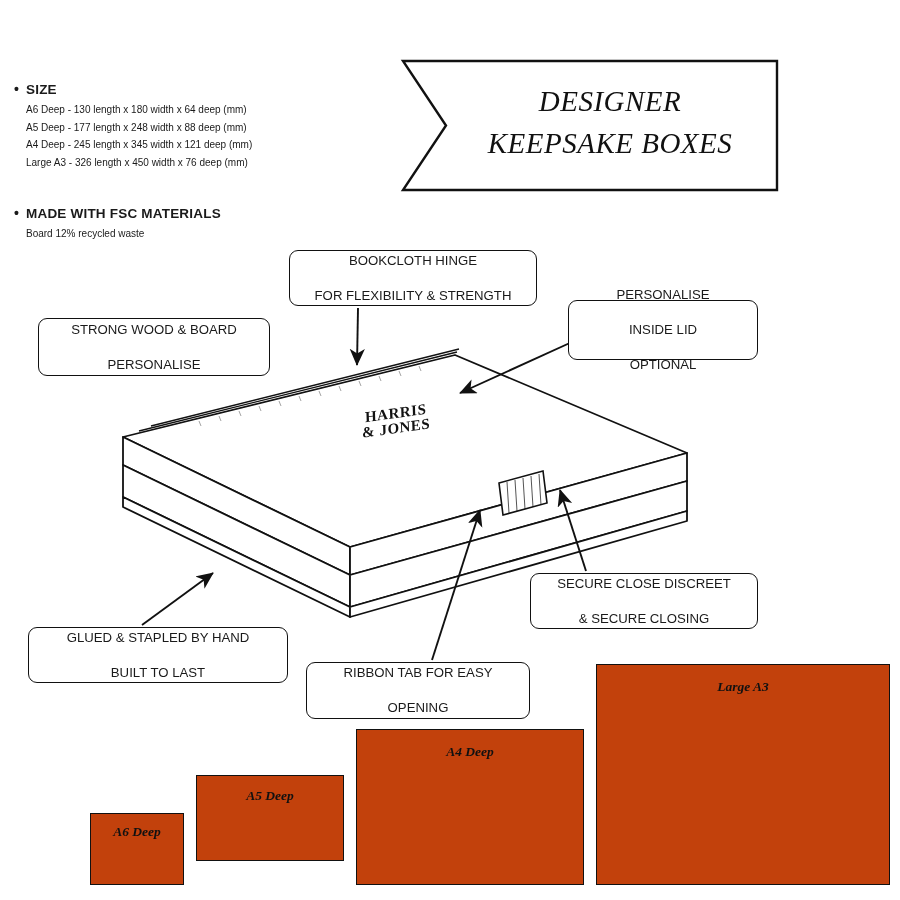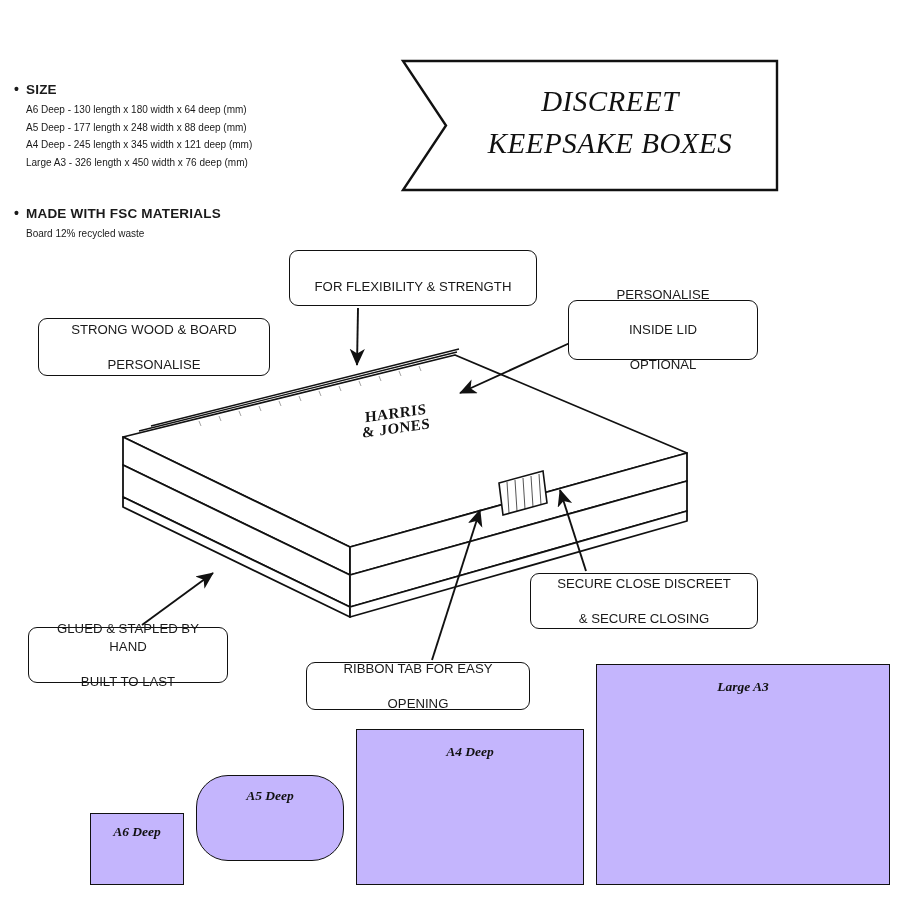--- a/index.html
+++ b/index.html
@@ -90,22 +90,22 @@
     line-height: 17.5px;
     padding: 6px 8px;
     z-index: 5;
   }
   .callout span { display: block; }
 
   #callout-bookcloth { left: 289px; top: 250px; width: 248px; height: 56px; }
   #callout-personalise { left: 568px; top: 300px; width: 190px; height: 60px; }
   #callout-construction { left: 10px; top: 318px; width: 232px; height: 58px; margin-left: 28px; }
   #callout-magnet { left: 530px; top: 573px; width: 228px; height: 56px; }
-  #callout-glued { left: 28px; top: 627px; width: 200px; height: 56px; }
-  #callout-ribbon { left: 306px; top: 662px; width: 224px; height: 48px; }
+  #callout-glued { left: 28px; top: 627px; width: 260px; height: 56px; }
+  #callout-ribbon { left: 306px; top: 662px; width: 224px; height: 57px; }
 
   
   .arrows {
     position: absolute;
     left: 0; top: 0;
     width: 900px; height: 900px;
     pointer-events: none;
     z-index: 4;
   }
 
@@ -131,38 +131,38 @@
     letter-spacing: 0.6px;
     color: #111;
     transform: rotate(-8deg) skewX(-6deg);
     z-index: 4;
   }
 
   
   .size-rect {
     position: absolute;
     border: 1.5px solid #111;
-    background: #c4b5fd;
+    background: #c2410c;
     box-sizing: border-box;
     z-index: 2;
   }
   .size-rect .size-label {
     position: absolute;
     left: 0;
     width: 100%;
     text-align: center;
     font-family: "Liberation Serif", serif;
     font-style: italic;
     font-weight: bold;
     font-size: 13.5px;
     color: #111;
   }
   #size-a6 { left: 90px; top: 813px; width: 94px; height: 72px; }
   #size-a6 .size-label { top: 10px; }
-  #size-a5 { left: 196px; top: 775px; width: 148px; height: 86px; border-radius: 32px; }
+  #size-a5 { left: 196px; top: 775px; width: 148px; height: 86px; }
   #size-a5 .size-label { top: 12px; }
   #size-a4 { left: 356px; top: 729px; width: 228px; height: 156px; }
   #size-a4 .size-label { top: 14px; }
   #size-a3 { left: 596px; top: 664px; width: 294px; height: 221px; }
   #size-a3 .size-label { top: 14px; }
 </style>
 </head>
 <body>
 
 <div id="page">
@@ -184,21 +184,21 @@
       <span>MADE WITH FSC MATERIALS</span>
     </div>
     <div class="spec-line">Board 12% recycled waste</div>
   </div>
 
   <div class="banner">
     <svg width="380" height="135" viewBox="0 0 380 135" xmlns="http://www.w3.org/2000/svg">
       <path d="M3,3 L377,3 L377,132 L3,132 L46,67.5 Z" fill="#ffffff" stroke="#111111" stroke-width="2.4" stroke-linejoin="miter"></path>
     </svg>
     <div class="banner-text">
-      <div>DISCREET</div>
+      <div>DESIGNER</div>
       <div>KEEPSAKE BOXES</div>
     </div>
   </div>
 
   <svg class="arrows" viewBox="0 0 900 900" xmlns="http://www.w3.org/2000/svg">
     <defs>
       <marker id="ah" markerWidth="11" markerHeight="11" refX="8.5" refY="4" orient="auto">
         <path d="M0,0 L9,4 L0,8 L2.4,4 Z" fill="#111111"></path>
       </marker>
     </defs>
@@ -209,21 +209,21 @@
 
     <path d="M586,571 L560,490" stroke="#111" stroke-width="1.9" fill="none" marker-end="url(#ah)"></path>
 
     <path d="M142,625 L213,573" stroke="#111" stroke-width="1.9" fill="none" marker-end="url(#ah)"></path>
 
     <path d="M432,660 L480,510" stroke="#111" stroke-width="1.9" fill="none" marker-end="url(#ah)"></path>
   </svg>
 
   <div class="callout" id="callout-bookcloth">
     <span>
-      <br>
+      <span>BOOKCLOTH HINGE</span><br>
       <span>FOR FLEXIBILITY &amp; STRENGTH</span>
     </span>
   </div>
 
   <div class="callout" id="callout-personalise">
     <span>
       <span>PERSONALISE</span><br>
       <span>INSIDE LID</span><br>
       <span>OPTIONAL</span>
     </span>

